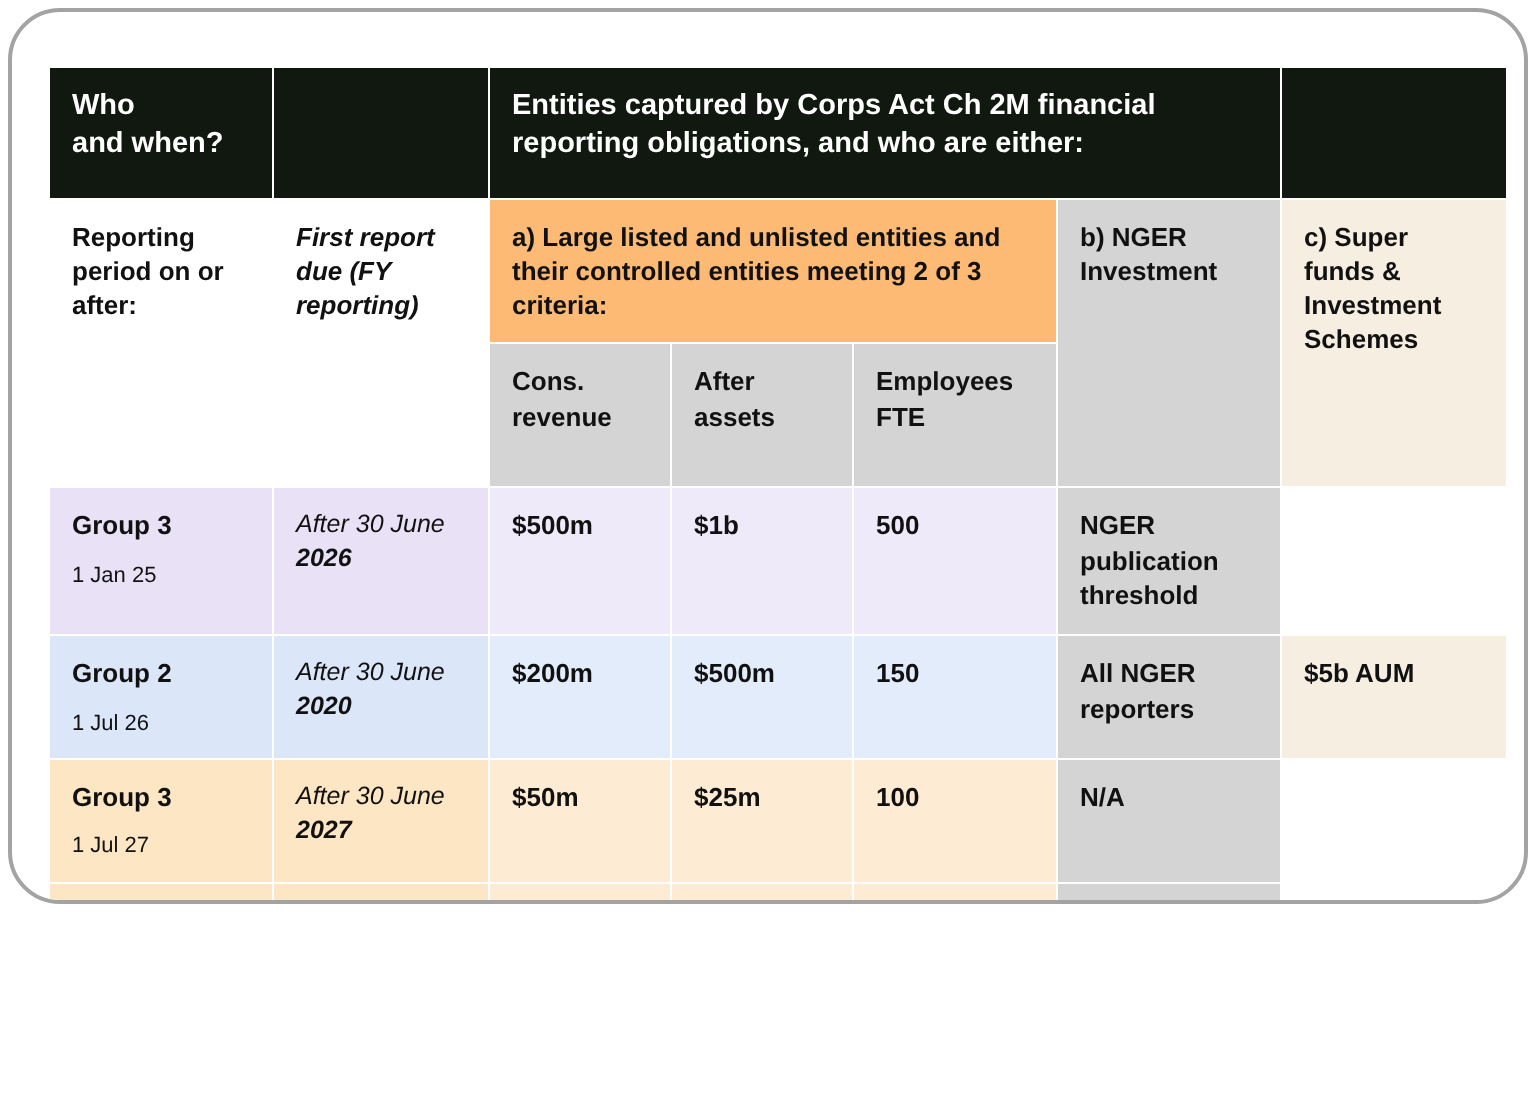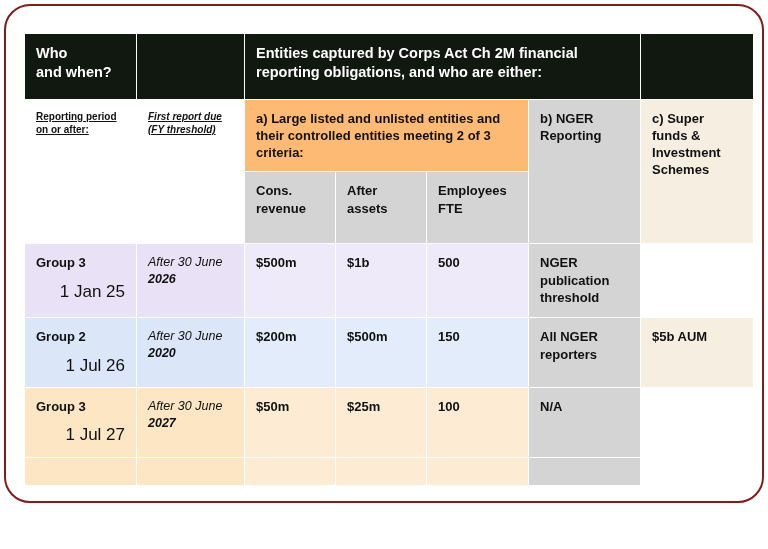--- a/index.html
+++ b/index.html
@@ -8,22 +8,22 @@
     background: #ffffff;
     width: 768px;
     height: 549px;
     font-family: "Liberation Sans", sans-serif;
   }
   .frame {
     position: absolute;
     left: 4px;
     top: 4px;
     width: 760px;
-    height: 499px;
-    border: 2px solid #7f1d1d;
+    height: 448px;
+    border: 2px solid #a3a3a3;
     border-radius: 26px;
     box-sizing: border-box;
     background: #ffffff;
     overflow: hidden;
   }
   .table-wrap {
     position: absolute;
     left: 18px;
     top: 27px;
     width: 729px;
@@ -50,24 +50,23 @@
     font-size: 14.5px;
     vertical-align: middle;
     padding: 14px 13px;
     line-height: 1.35;
   }
   .hdr-dark.blank { background: #10180f; }
   
   .sub-white {
     background: #ffffff;
     font-weight: bold;
-    font-size: 10px;
+    font-size: 13px;
     vertical-align: middle;
     border-right: 1px solid #dddddd;
-    text-decoration: underline;
   }
   .sub-white.italic {
     font-style: italic;
   }
   .sub-grey {
     background: #d4d4d4;
     font-weight: bold;
     font-size: 13px;
     vertical-align: middle;
   }
@@ -87,22 +86,21 @@
     padding: 10px 11px 12px 11px;
     vertical-align: top;
   }
   
   .g-name {
     font-weight: bold;
     font-size: 13px;
     margin-bottom: 9px;
   }
   .g-date {
-    font-size: 17px;
-    text-align: right;
+    font-size: 11px;
   }
   .due {
     font-style: italic;
     font-size: 12.5px;
   }
   .due b { font-weight: bold; font-style: italic; }
   .val {
     font-weight: bold;
     font-size: 13px;
     vertical-align: middle;
@@ -151,23 +149,23 @@
 
         <tr>
           <td class="hdr-dark" style="height:66px">Who<br>and when?</td>
           <td class="hdr-dark blank"></td>
           <td class="hdr-dark" colspan="4">Entities captured by Corps Act Ch 2M financial reporting obligations, and who are either:</td>
           <td class="hdr-dark blank"></td>
         </tr>
 
         <tr>
           <td class="sub-white" rowspan="2">Reporting period on or after:</td>
-          <td class="sub-white italic" rowspan="2">First report due (FY threshold)</td>
+          <td class="sub-white italic" rowspan="2">First report due (FY reporting)</td>
           <td class="criteria-label" colspan="3" style="height:68px">a) Large listed and unlisted entities and their controlled entities meeting 2 of 3 criteria:</td>
-          <td class="sub-grey" rowspan="2">b) NGER Reporting</td>
+          <td class="sub-grey" rowspan="2">b) NGER Investment</td>
           <td class="sub-cream" rowspan="2">c) Super funds &amp; Investment Schemes</td>
         </tr>
         <tr>
           <td class="sub-grey top" style="height:72px">Cons. revenue</td>
           <td class="sub-grey top">After assets</td>
           <td class="sub-grey top">Employees FTE</td>
         </tr>
 
         <tr class="row1 tall">
           <td class="c-who">

